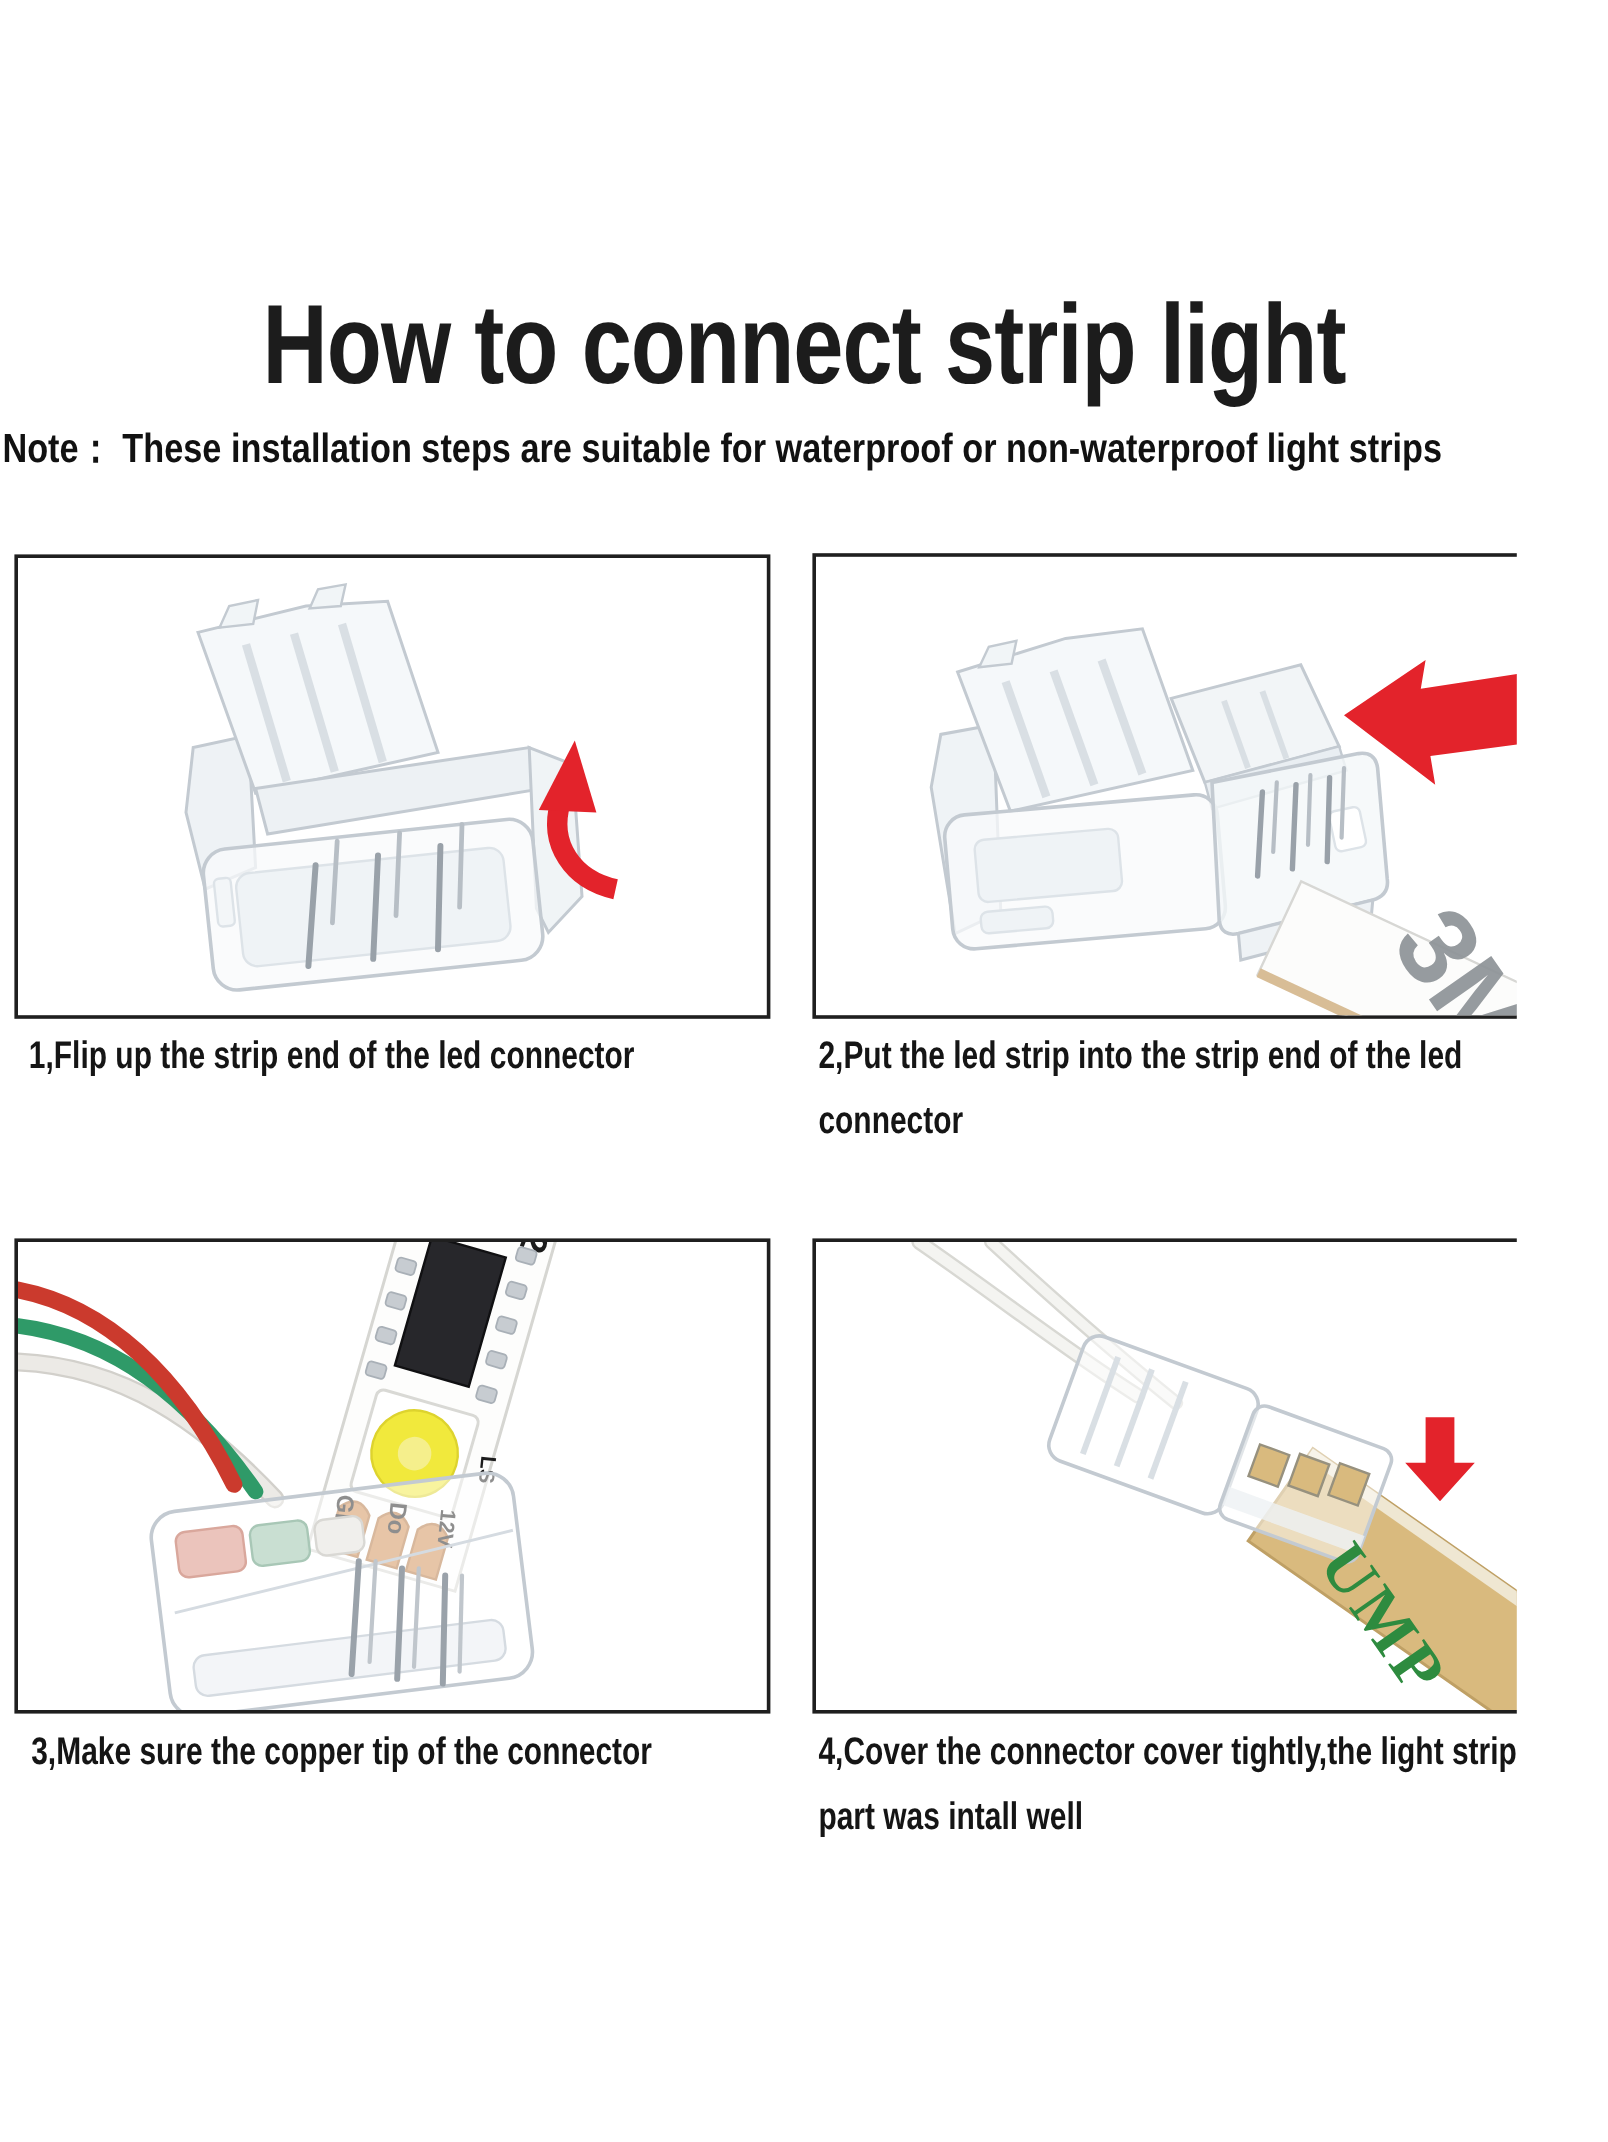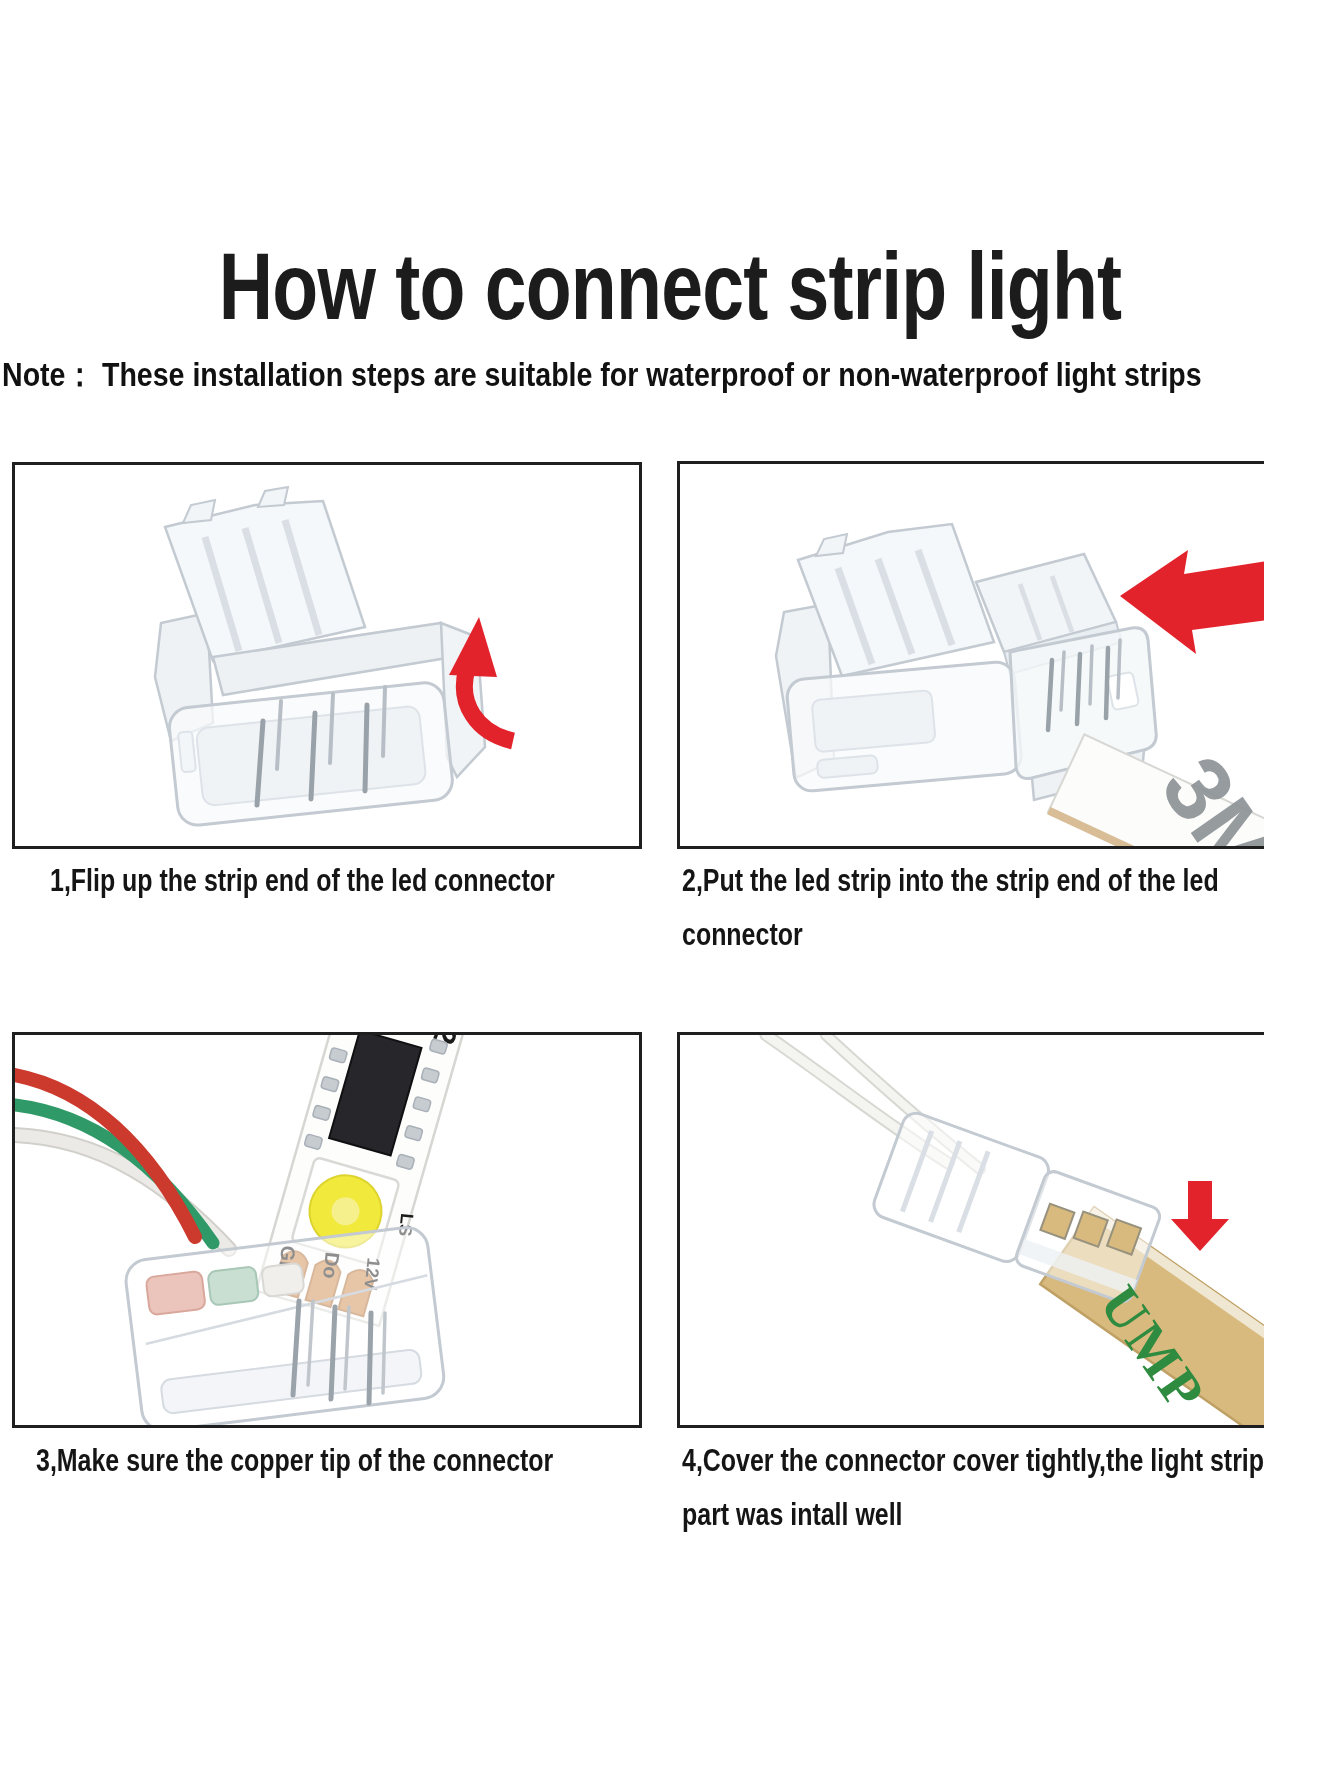--- a/index.html
+++ b/index.html
@@ -14,23 +14,23 @@
   .panel{position:absolute;border:3px solid #1f1f1f;background:#ffffff;box-sizing:border-box;}
   .panel svg{display:block;width:100%;height:100%;}
   #panel1{left:12px;top:462px;width:630px;height:387px;}
   #panel2{left:677px;top:461px;width:633px;height:388px;}
   #panel3{left:12px;top:1032px;width:630px;height:396px;}
   #panel4{left:677px;top:1032px;width:633px;height:396px;}
   .caption{position:absolute;color:#151515;}
   .caption .line{height:54px;line-height:54px;}
   .caption .line span{display:inline-block;font-size:32px;font-weight:700;white-space:nowrap;
                       transform:scaleX(0.78);transform-origin:left;vertical-align:middle;}
-  #cap1{left:24px;top:852px;margin-left:26px;}
+  #cap1{left:24px;top:852px;}
   #cap2{left:682px;top:852px;}
-  #cap3{left:36px;top:1432px;}
+  #cap3{left:26px;top:1432px;}
   #cap4{left:682px;top:1432px;}
 </style>
 </head>
 <body>
 
 <div class="page">
 
   <div class="title">
     <span>How to connect strip light</span>
   </div>

